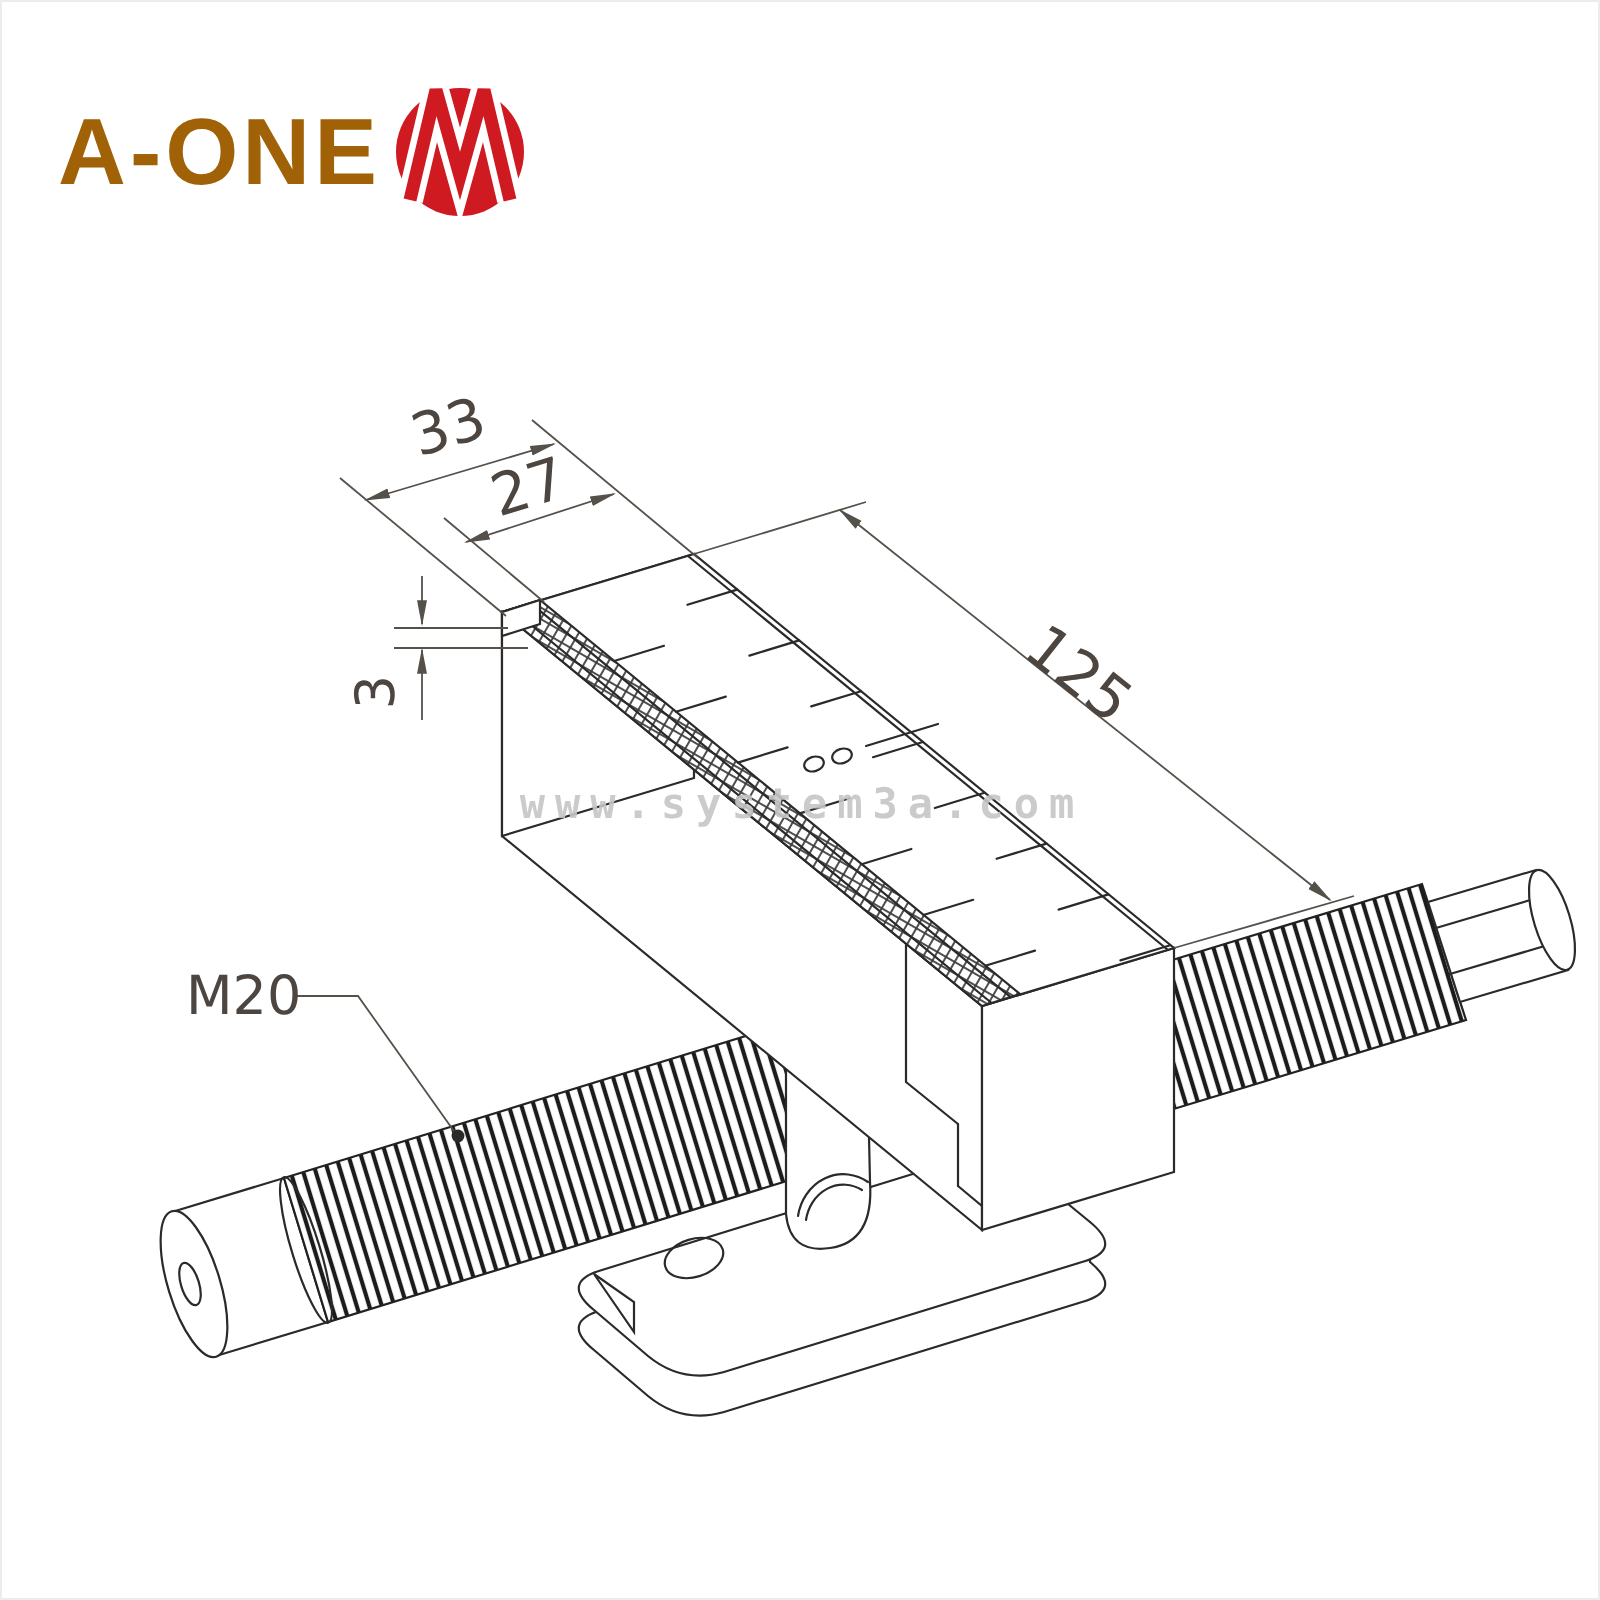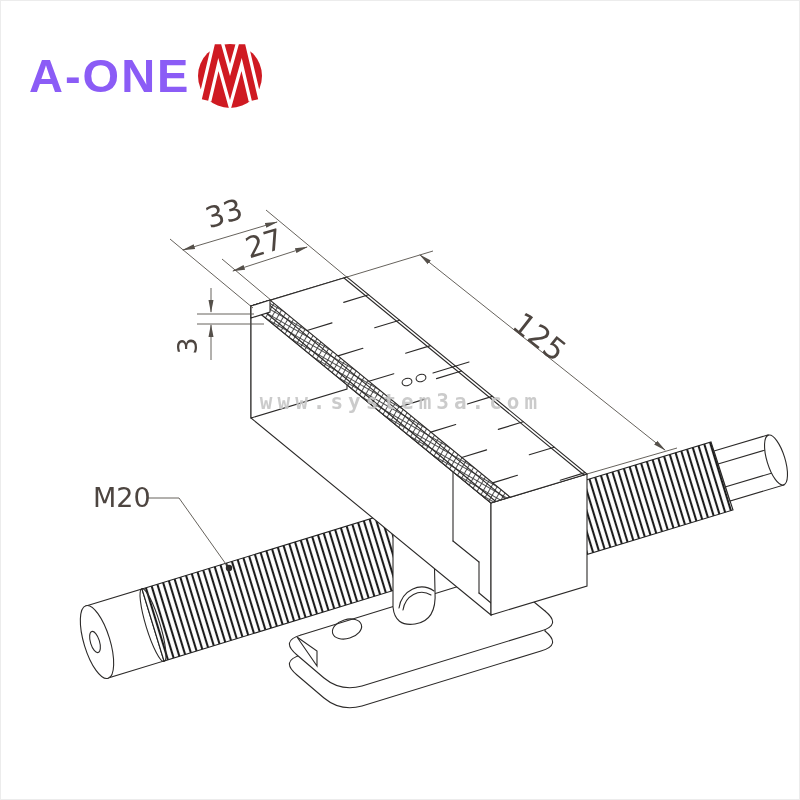--- a/index.html
+++ b/index.html
@@ -144,21 +144,21 @@
 
       <path class="dimline" d="M146,497 L178,497 L227,566"></path>
       <circle cx="228" cy="567" r="3.2" fill="#2c2a29"></circle>
       <text class="dimtext" x="92" y="506" font-size="27">M20</text>
     </g>
 
     <text class="wmark" x="400" y="408" font-size="21" text-anchor="middle" opacity="0.9" fill="#c6c6c6">www.system3a.com</text>
   </svg>
 
   <div id="logo">
-    <span class="brand" style="color:#8b5cf6;">A-ONE</span>
+    <span class="brand" style="color:#a16207;">A-ONE</span>
     <svg width="68" height="68" viewBox="0 0 68 68">
       <circle cx="34" cy="34" r="32" fill="#cf1a22"></circle>
       <path d="M9,58 L22,3 L34,46 L46,3 L59,58" fill="none" stroke="#ffffff" stroke-width="13" stroke-linecap="butt" stroke-linejoin="miter"></path>
       <path d="M9,58 L22,3 L34,46 L46,3 L59,58" fill="none" stroke-width="6.5" stroke-linecap="butt" stroke-linejoin="miter" stroke="#cf1a22"></path>
     </svg>
   </div>
 
 </div>
 
 </body></html>

